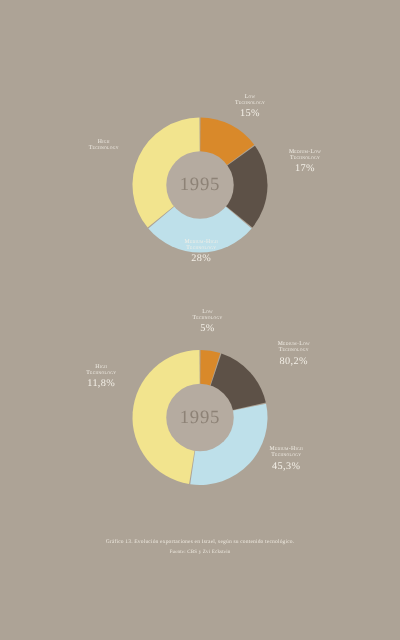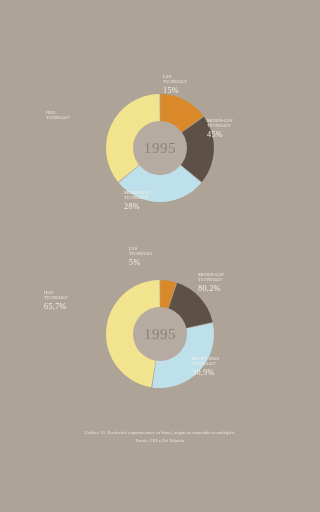--- a/index.html
+++ b/index.html
@@ -62,21 +62,21 @@
     font-size: 15px;
     letter-spacing: 0.6px;
     color: #8d8276;
     pointer-events: none;
   }
 
   
   .label {
     position: absolute;
     color: #f3efe7;
-    text-align: left;
+    text-align: center;
     line-height: 1.18;
     width: 74px;
   }
   .label .name {
     display: block;
     font-size: 4.6px;
     letter-spacing: 0.25px;
     font-variant: small-caps;
     text-transform: none;
     white-space: pre-line;
@@ -146,21 +146,21 @@
     </div>
 
     <div class="label lbl-low">
       <span class="name">Low
 Technology</span>
       <span class="pct">15%</span>
     </div>
     <div class="label lbl-medlow">
       <span class="name">Medium-Low
 Technology</span>
-      <span class="pct">45%</span>
+      <span class="pct">17%</span>
     </div>
     <div class="label lbl-medhi">
       <span class="name">Medium-High
 Technology</span>
       <span class="pct">28%</span>
     </div>
     <div class="label lbl-high">
       <span class="name">High
 Technology</span>
     </div>
@@ -189,26 +189,26 @@
       <span class="pct">5%</span>
     </div>
     <div class="label lbl-medlow">
       <span class="name">Medium-Low
 Technology</span>
       <span class="pct">80,2%</span>
     </div>
     <div class="label lbl-medhi">
       <span class="name">Medium-High
 Technology</span>
-      <span class="pct">30,9%</span>
+      <span class="pct">45,3%</span>
     </div>
     <div class="label lbl-high">
       <span class="name">High
 Technology</span>
-      <span class="pct">65,7%</span>
+      <span class="pct">11,8%</span>
     </div>
   </div>
 
   <div class="caption">
     <span class="cap-title">Gráfico 13. Evolución exportaciones en Israel, según su contenido tecnológico.</span>
     <span class="cap-source">Fuente: CBS y Zvi Eckstein</span>
   </div>
 
 </div>
 

